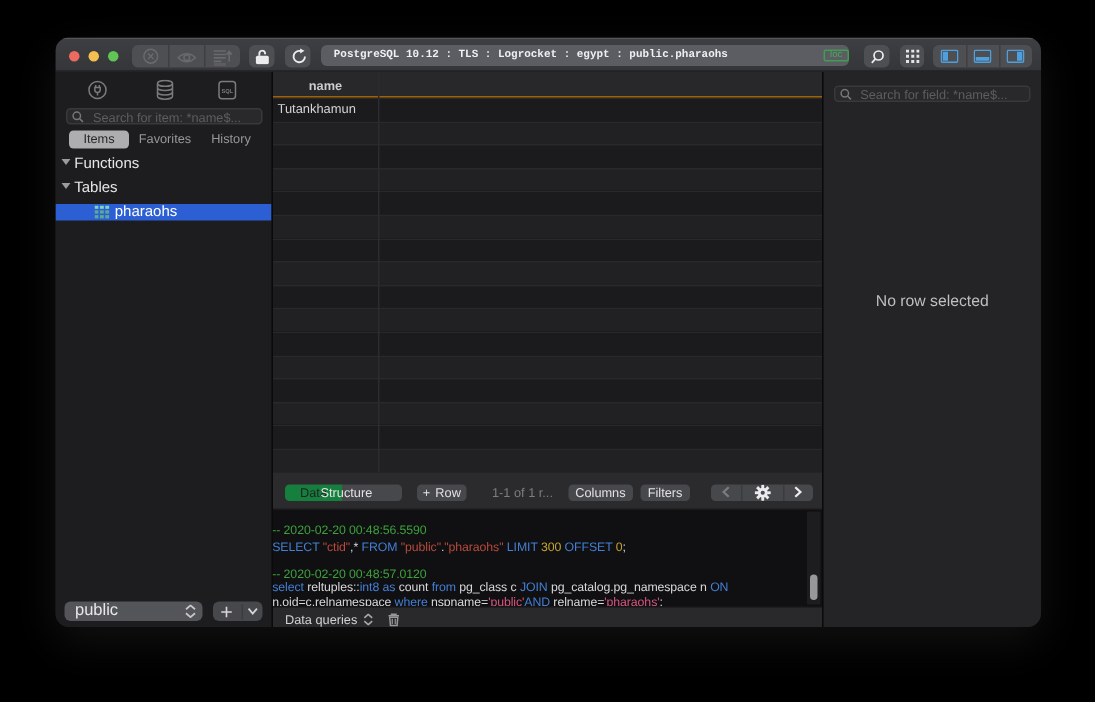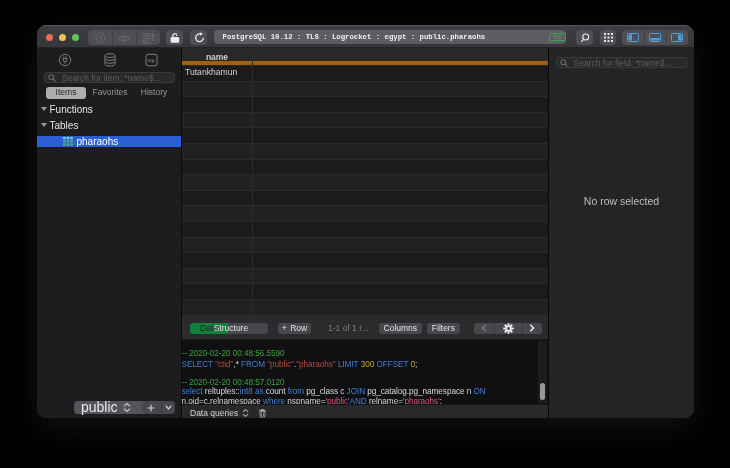--- a/index.html
+++ b/index.html
@@ -20,21 +20,21 @@
 .vdiv1 { position:absolute; left:144px; top:23px; width:1px; height:370px; background:#0a0a0a; }
 .vdiv2 { position:absolute; left:511px; top:23px; width:1px; height:370px; background:#0a0a0a; }
 
 .sfield { position:absolute; height:11px; background:#29292c; border:1px solid #39393c; border-radius:3px; color:#5e5e62; font-size:8.5px; line-height:10px; white-space:nowrap; }
 #tabs { position:absolute; top:39px; left:0; width:144px; height:11.5px; font-size:8.5px; color:#98989a; line-height:11.5px; }
 #itemspill { position:absolute; left:9px; top:0; width:40px; height:11.5px; background:#aeaeb1; border-radius:3px; color:#28282a; text-align:center; line-height:11.5px; }
 .treerow { position:absolute; left:0; width:144px; height:14px; color:#e6e6e8; font-size:10px; line-height:14px; }
 .tri { display:inline-block; width:0; height:0; border-left:4.4px solid #9b9b9e; border-top:3.1px solid transparent; border-bottom:3.1px solid transparent; transform:rotate(90deg); margin:0 4px 1px 4.5px; }
 #bluerow { position:absolute; left:0; top:87.5px; width:144px; height:11.5px; background:#2b5fd3; }
 
-#thead { position:absolute; left:145px; top:23px; width:366px; height:17px; background:#28282a; border-bottom:4px solid #a16207; color:#cdcdcf; font-size:8.5px; font-weight:bold; }
+#thead { position:absolute; left:145px; top:23px; width:366px; height:17px; background:#28282a; border-bottom:1px solid #a16207; color:#cdcdcf; font-size:8.5px; font-weight:bold; }
 .row { position:absolute; left:145px; width:366px; height:15.6px; }
 .rowA { background:#1b1b1d; }
 .rowB { background:#212123; }
 .rowline { box-shadow:inset 0 1px 0 #29292b; }
 #coldiv { position:absolute; left:215px; top:23px; width:1px; height:267px; background:#2c2c2e; }
 #tutank { position:absolute; left:148px; top:40px; width:100px; height:15.6px; line-height:15.6px; color:#d4d4d6; font-size:8.6px; }
 
 #tfoot { position:absolute; left:145px; top:289.6px; width:366px; height:25.4px; background:#2b2b2d; border-bottom:1px solid #1a1a1c; }
 .fbtn { position:absolute; top:8px; height:11px; background:#47484b; border-radius:3px; color:#e2e2e4; font-size:8.5px; line-height:11px; text-align:center; }
 
@@ -94,21 +94,21 @@
           <rect x="0" y="3.2" width="2.6" height="2.2"></rect>
           <rect x="3.6" y="3.2" width="2.6" height="2.2"></rect>
           <rect x="7.2" y="3.2" width="2.6" height="2.2"></rect>
           <rect x="0" y="6.4" width="2.6" height="2.2"></rect>
           <rect x="3.6" y="6.4" width="2.6" height="2.2"></rect>
           <rect x="7.2" y="6.4" width="2.6" height="2.2"></rect>
         </g>
     </svg>
     <div class="abs" style="left:39.5px;top:87.5px;height:11.5px;line-height:11.5px;color:#fff;font-size:10px;">pharaohs</div>
 
-    <div class="abs" style="left:6px;top:353px;width:92px;height:13px;background:#545559;border-radius:4px;color:#e8e8ea;font-size:14px;line-height:13px;padding-left:7px;margin-left:31px;">public</div>
+    <div class="abs" style="left:6px;top:353px;width:92px;height:13px;background:#545559;border-radius:4px;color:#e8e8ea;font-size:11px;line-height:13px;padding-left:7px;">public</div>
     <svg class="abs" style="left:86px;top:355px;" width="8" height="9" viewBox="0 0 8 9">
         <path d="M1 3.2 L4 0.6 L7 3.2 M1 5.8 L4 8.4 L7 5.8" fill="none" stroke="#c8c8ca" stroke-width="1.2"></path>
       </svg>
     <div class="abs" style="left:105px;top:353px;width:33px;height:13px;background:#47484b;border-radius:4px;">
       <div class="abs" style="left:19px;top:1.5px;width:1px;height:10px;background:#3a3b3e;"></div>
       <svg class="abs" style="left:5px;top:2.5px;" width="8" height="8" viewBox="0 0 8 8">
           <path d="M4 0.5 V7.5 M0.5 4 H7.5" stroke="#d6d6d8" stroke-width="1.1"></path>
         </svg>
       <svg class="abs" style="left:23px;top:4px;" width="7" height="5" viewBox="0 0 7 5">
           <path d="M0.7 0.7 L3.5 4 L6.3 0.7" fill="none" stroke="#d6d6d8" stroke-width="1.2"></path>

